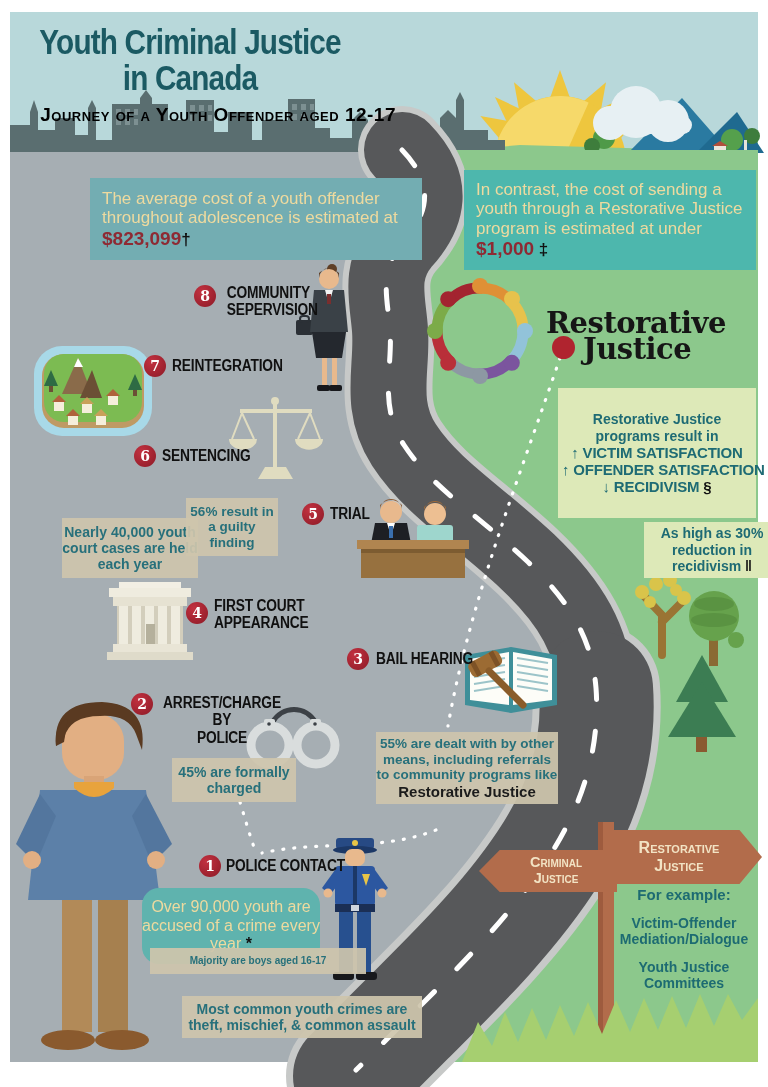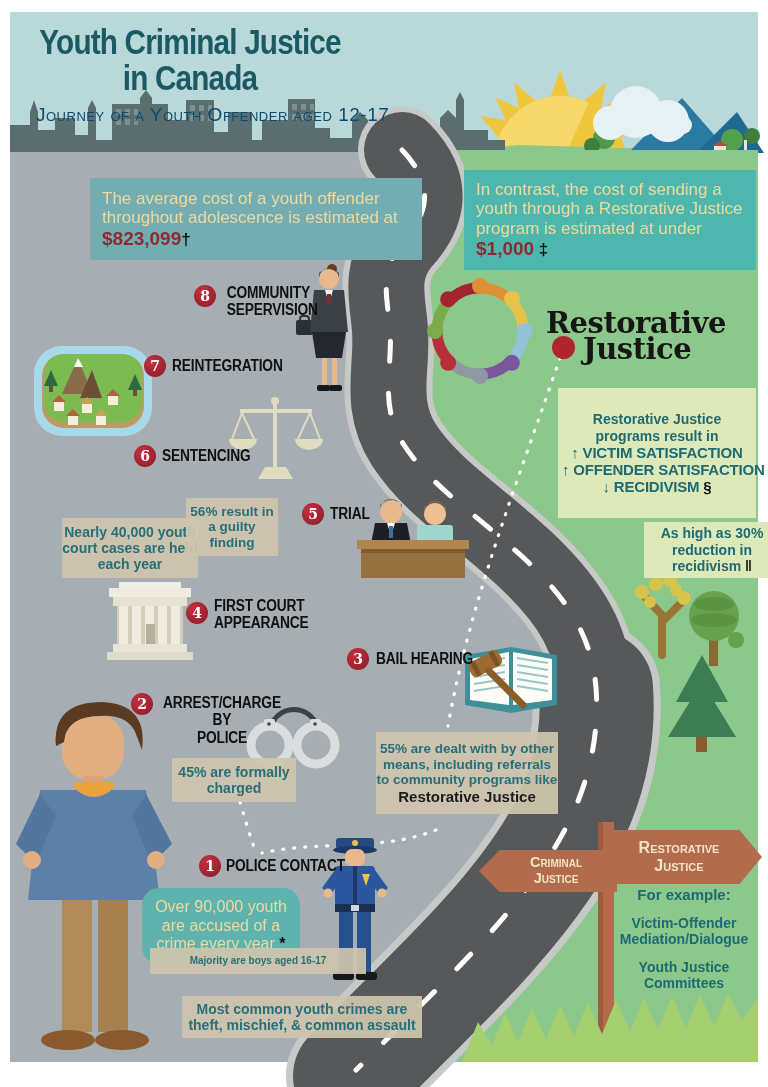--- a/index.html
+++ b/index.html
@@ -6,22 +6,22 @@
   body{width:768px;height:1087px;position:relative;background:#ffffff;
        font-family:"Liberation Sans",sans-serif;overflow:hidden;}
   .abs{position:absolute;}
   svg{display:block;}
 
   
   .title{position:absolute;left:0;top:24px;width:380px;text-align:center;
          color:#1b5a63;font-weight:bold;font-size:35px;line-height:1.02;
          letter-spacing:-1px;transform:scaleX(.85);transform-origin:50% 0;
          white-space:pre-line;}
-  .subtitle{position:absolute;left:36px;top:104px;width:360px;color:#0c4a6e;
-         font-variant:small-caps;font-weight:normal;font-size:19px;letter-spacing:.5px;}
+  .subtitle{position:absolute;left:36px;top:104px;width:360px;color:#000000;
+         font-variant:small-caps;font-weight:bold;font-size:19px;letter-spacing:.5px;text-align:right;}
 
   
   .box{position:absolute;box-sizing:border-box;display:flex;flex-direction:column;
        justify-content:center;}
   .tealbox{color:#eeda9f;font-size:17px;line-height:1.14;text-align:left;padding:8px 12px;}
   .tanbox{background:rgba(206,197,172,.93);color:#27707b;font-weight:bold;
           text-align:center;line-height:1.15;}
   .palebox{background:#dde9b8;color:#1e6b74;font-weight:bold;text-align:center;}
   .amt{color:#8e2a33;font-weight:bold;}
   .note{color:#111;font-weight:bold;}
@@ -426,25 +426,25 @@
 
 <div class="box tanbox" style="left:62px;top:518px;width:136px;height:60px;font-size:14px;">
   <div>Nearly 40,000 youth court cases are held each year</div>
 </div>
 <div class="box tanbox" style="left:186px;top:498px;width:92px;height:58px;font-size:13.5px;">
   <div>56% result in a guilty finding</div>
 </div>
 <div class="box tanbox" style="left:172px;top:758px;width:124px;height:44px;font-size:14px;">
   <div>45% are formally charged</div>
 </div>
-<div class="box tanbox" style="left:376px;top:732px;width:182px;height:82px;font-size:13.5px;">
+<div class="box tanbox" style="left:376px;top:732px;width:182px;height:72px;font-size:13.5px;">
   <div>55% are dealt with by other means, including referrals to community programs like</div>
   <div style="color:#1b1b1b;font-size:15px;">Restorative Justice</div>
 </div>
-<div class="box" style="left:142px;top:888px;width:158px;height:76px;background:#5fb3ae;color:#eeda9f;font-size:16px;line-height:1.18;text-align:center;border-radius:17px;">
+<div class="box" style="left:142px;top:888px;width:178px;height:76px;background:#5fb3ae;color:#eeda9f;font-size:16px;line-height:1.18;text-align:center;border-radius:17px;">
   <div><span>Over 90,000 youth are accused of a crime every year</span> <span class="note">*</span></div>
 </div>
 <div class="box tanbox" style="left:150px;top:948px;width:216px;height:26px;font-size:10px;">
   <div>Majority are boys aged 16-17</div>
 </div>
 <div class="box tanbox" style="left:182px;top:996px;width:240px;height:42px;font-size:14px;">
   <div>Most common youth crimes are theft, mischief, &amp; common assault</div>
 </div>
 
 <div class="sign right" style="left:612px;top:830px;width:134px;height:54px;font-size:16px;"><span>Restorative

